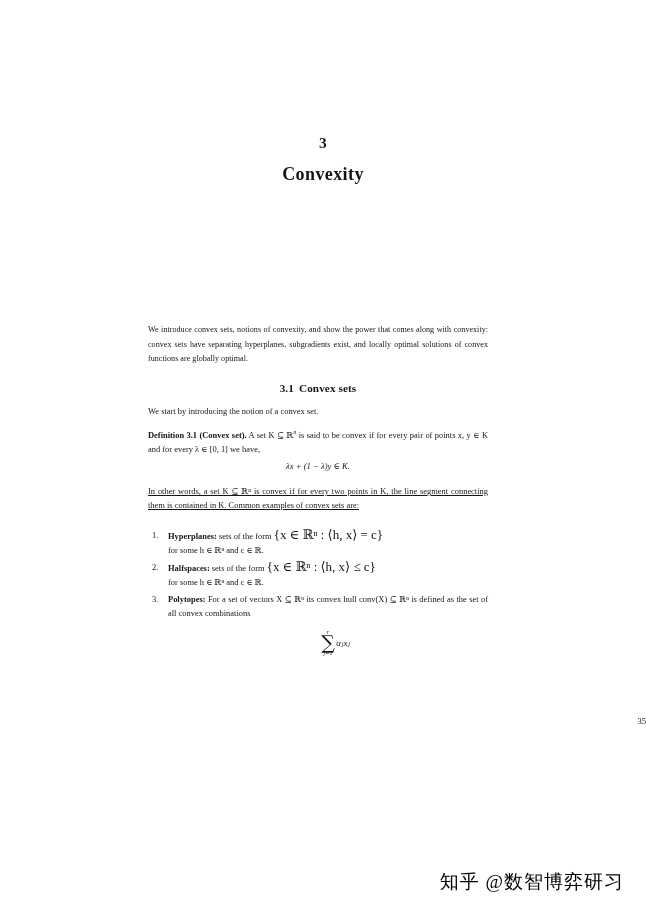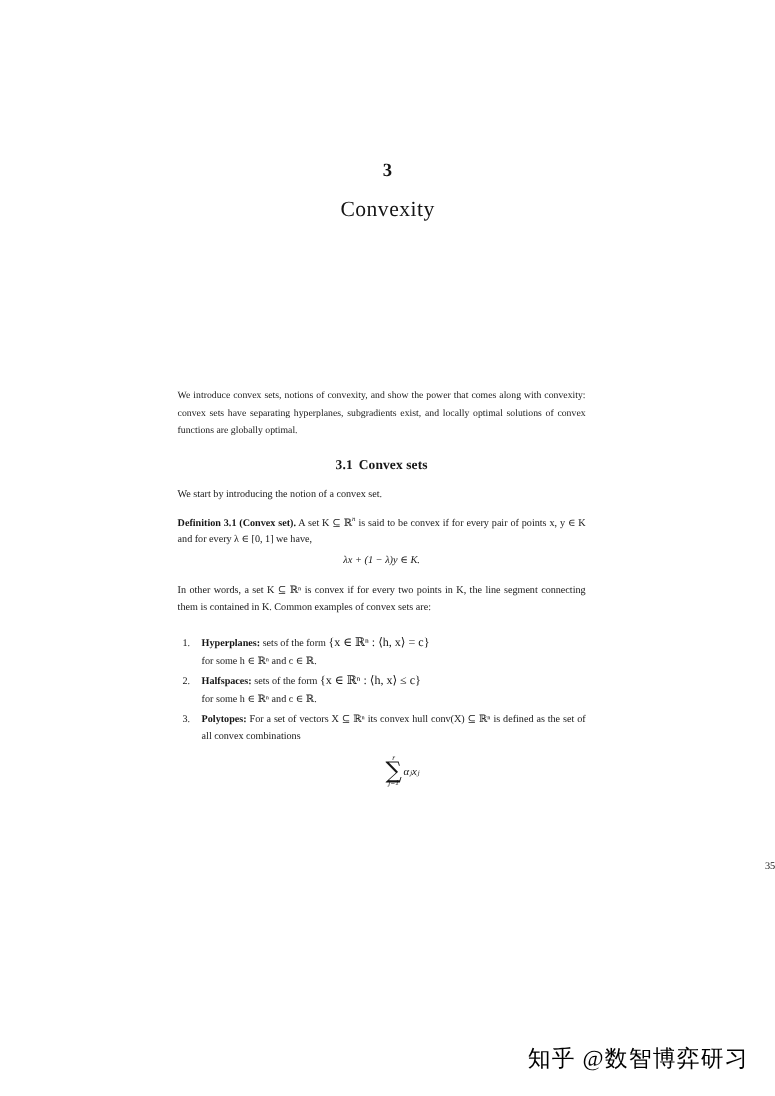--- a/index.html
+++ b/index.html
@@ -32,21 +32,21 @@
     font-size: 15.5px;
     font-weight: bold;
     letter-spacing: 0.2px;
   }
   .chapter-title {
     position: absolute;
     left: 0; right: 0;
     top: 164px;
     text-align: center;
     font-size: 18px;
-    font-weight: normal;
+    font-weight: bold;
     letter-spacing: 0.4px;
   }
 
   
   .col {
     position: absolute;
     left: 148px;
     width: 340px;
   }
 
@@ -78,21 +78,21 @@
   .definition { top: 428px; }
   .definition .defhead { font-weight: bold; }
 
   .eq {
     text-align: center;
     font-size: 8.6px;
     font-style: italic;
   }
   .eq-lambda { top: 461px; }
 
-  .p-other { top: 484px; }
+  .p-other { top: 484px; text-decoration: underline; }
 
   
   .list {
     top: 528px;
   }
   .li {
     position: relative;
     padding-left: 20px;
     font-size: 8.45px;
     line-height: 14.3px;
@@ -102,21 +102,21 @@
     position: absolute;
     left: 4px;
     top: 0;
     width: 14px;
     text-align: left;
     font-size: 8.45px;
   }
   .li .term { font-weight: bold; }
   .li .eqline {
     text-align: left;
-    font-size: 10px;
+    font-size: 13px;
     margin: 4.5px 0 4.5px 0;
   }
   .li .tail { display: block; }
   .li + .li { margin-top: 2.5px; }
   sup.dim {
     font-size: 0.68em;
     font-style: italic;
     vertical-align: super;
     line-height: 0;
   }

